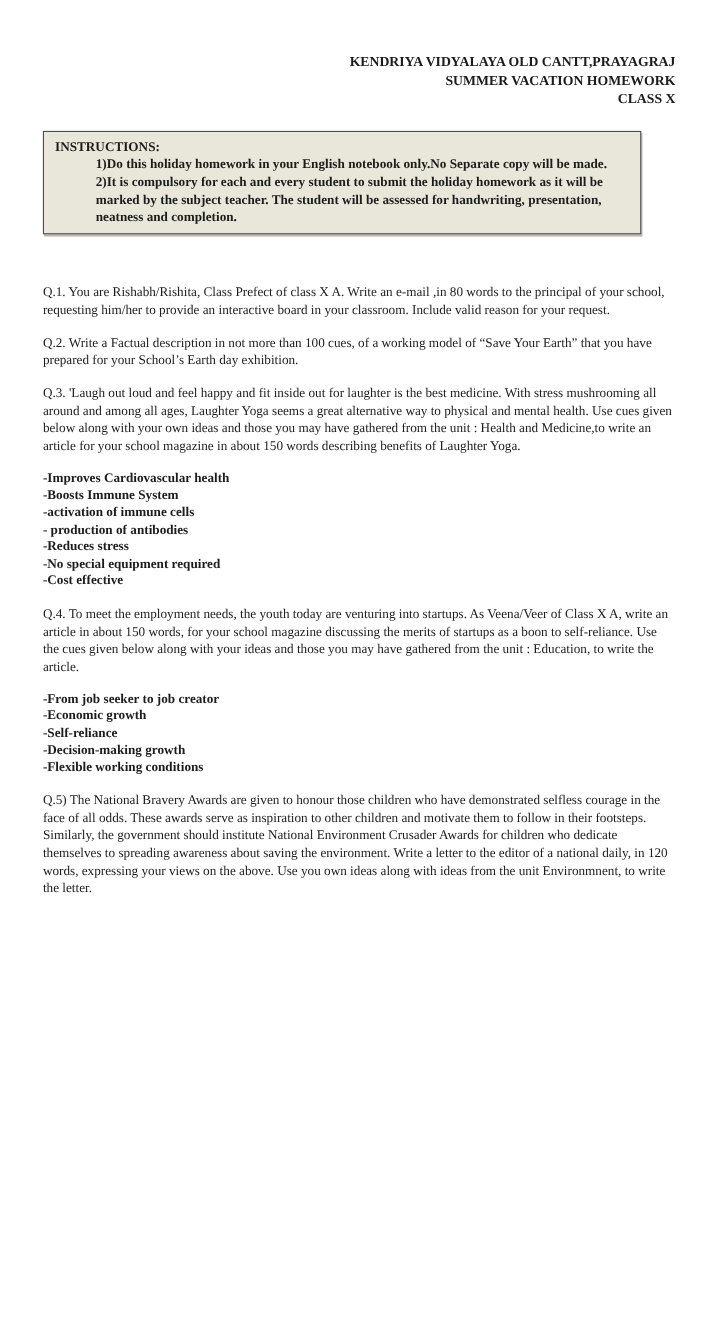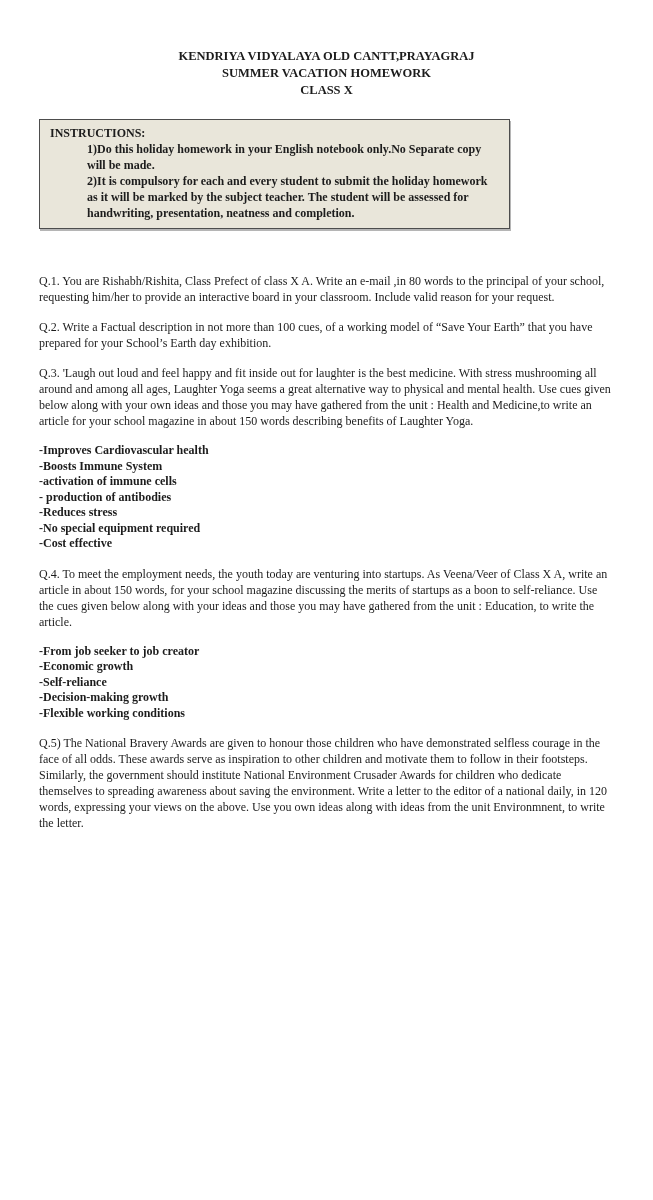--- a/index.html
+++ b/index.html
@@ -9,28 +9,28 @@
     color: var(--text, #1c1c1c);
     font-family: "Liberation Serif", "DejaVu Serif", serif;
   }
   .page {
     box-sizing: border-box;
     width: 653px; height: 1200px;
     padding: 48px 39px 0 39px;
     overflow: hidden;
   }
   .doc-header {
-    text-align: center;
+    text-align: right;
     font-weight: bold;
     font-size: 12.5px;
     line-height: 17px;
   }
   .instructions-box {
     box-sizing: border-box;
-    width: 471px;
+    width: 544px;
     margin-top: 20px;
     background: var(--instructions-bg, #e9e6da);
     border: 1px solid var(--instructions-border, #4d4d4d);
     box-shadow: 1px 2px 0 rgba(90,90,90,0.45);
     padding: 5px 10px 7px 10px;
     font-weight: bold;
     font-size: 12px;
     line-height: 16px;
   }
   .instr-items > div { margin-left: 37px; }

